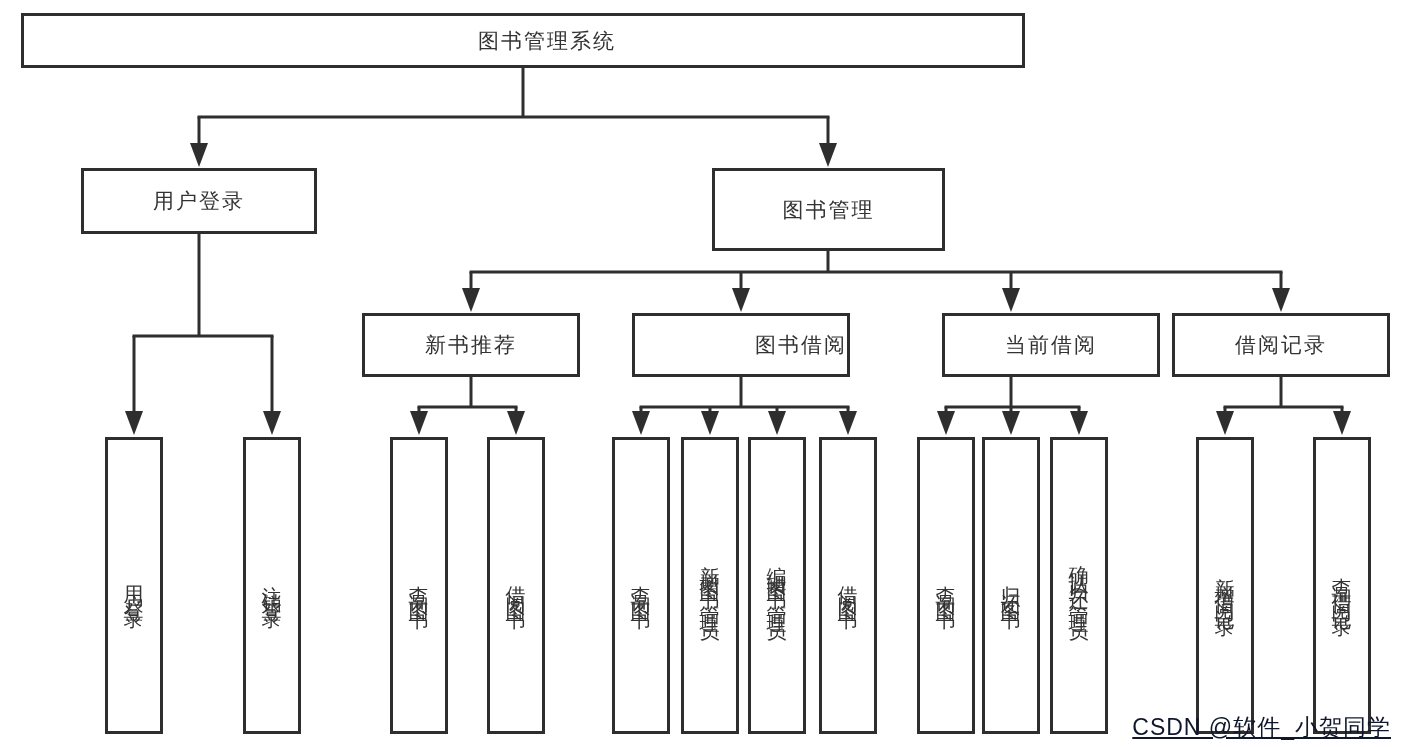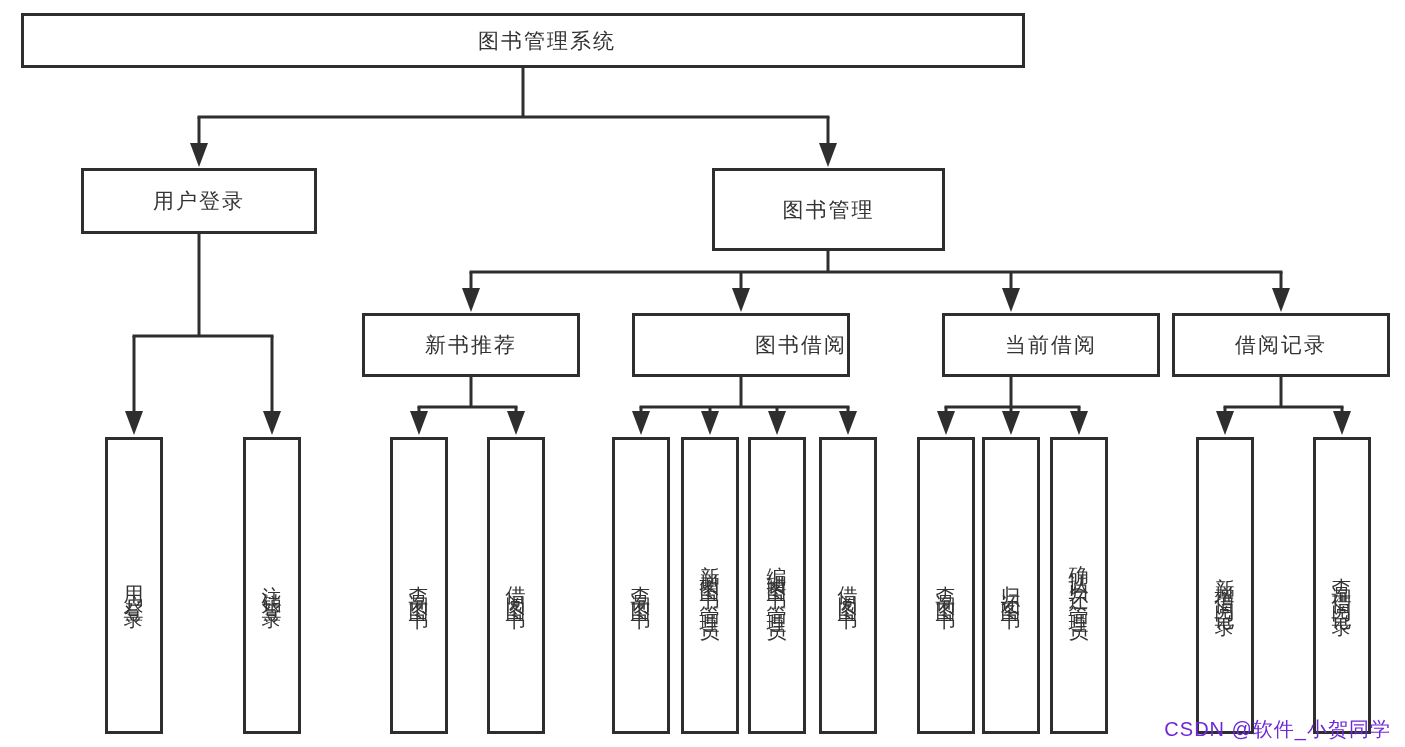--- a/index.html
+++ b/index.html
@@ -47,25 +47,26 @@
   .leaf{top:437px;width:58px;height:297px;}
   .lf1{left:105px;} .lf2{left:243px;}
   .lf3{left:390px;} .lf4{left:487px;}
   .lf5{left:612px;} .lf6{left:681px;} .lf7{left:748px;} .lf8{left:819px;}
   .lf9{left:917px;} .lf10{left:982px;} .lf11{left:1050px;}
   .lf12{left:1196px;} .lf13{left:1313px;}
   .watermark{
     position:absolute;
     right:14px;
     bottom:4px;
-    font-size:20px;
-    color:#6d28d9;
+    font-size:23px;
+    color:#0f172a;
     letter-spacing:1px;
     z-index:3;
     white-space:nowrap;
+    text-decoration:underline;
   }
 </style>
 </head>
 <body>
 
 <div class="canvas">
 
   <svg class="connectors" width="1405" height="747" viewBox="0 0 1405 747">
 
     <g>

